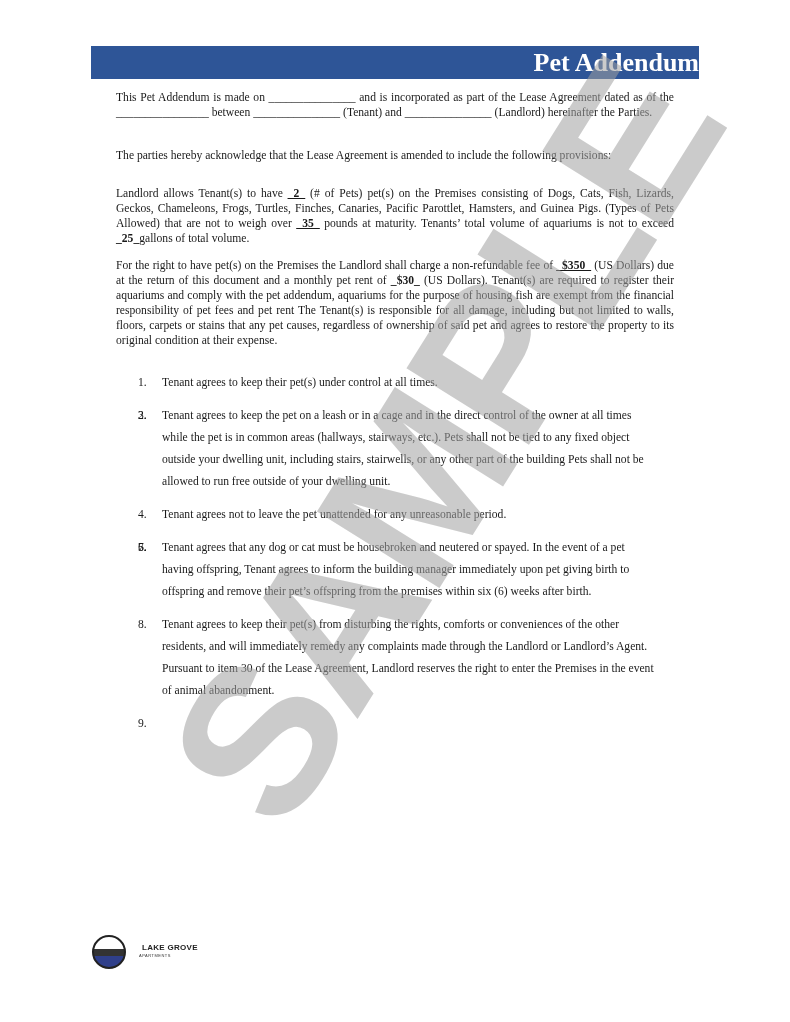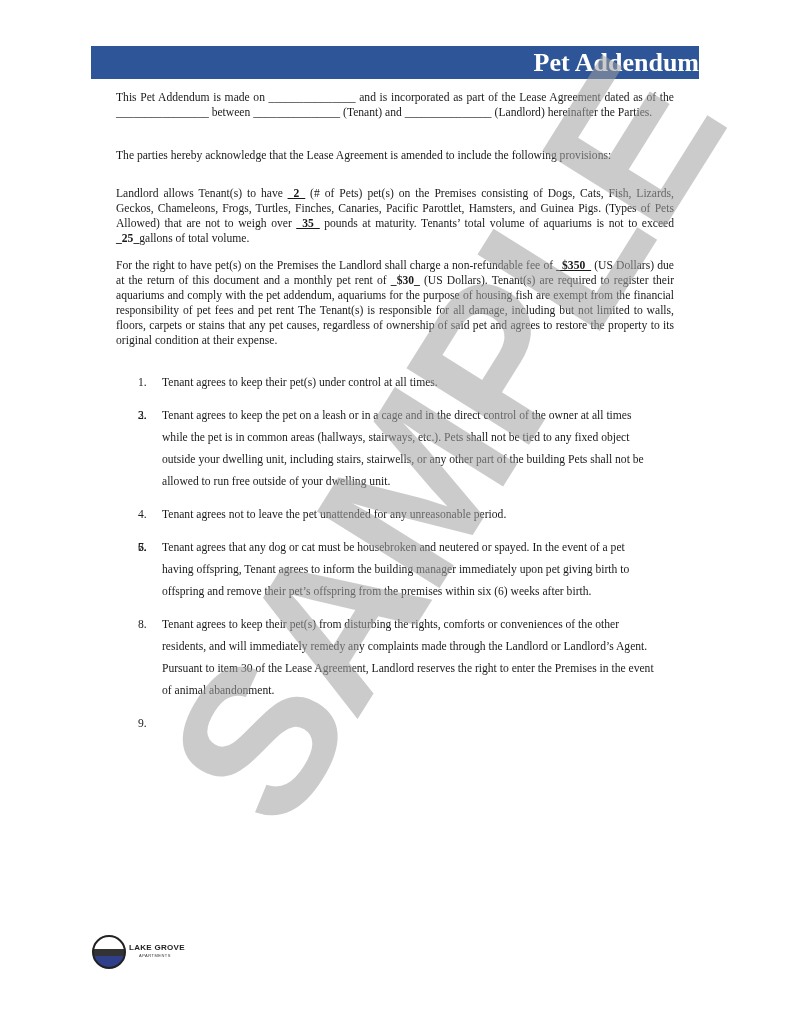--- a/index.html
+++ b/index.html
@@ -22,21 +22,21 @@
   .watermark { position: absolute; left: 60px; top: 420px; font-family: "Liberation Sans", sans-serif;
                font-size: 210px; font-weight: bold; color: rgba(160,160,160,0.55);
                transform: rotate(-58deg); transform-origin: left top; letter-spacing: -6px;
                pointer-events: none; white-space: nowrap; top: 735px; left: 120px;
                -webkit-text-stroke: 0; }
   .logo { position: absolute; left: 92px; top: 935px; display: flex; align-items: center; }
   .logo-circle { width: 34px; height: 34px; border-radius: 50%; border: 2px solid #222;
                  background: linear-gradient(#ffffff 0%, #ffffff 40%, #333 40%, #333 62%, #2f3f8a 62%, #2f3f8a 100%);
                  box-sizing: border-box; }
   .logo-text { margin-left: 3px; font-family: "Liberation Sans", sans-serif; line-height: 8px; }
-  .logo-name { font-size: 8px; font-weight: bold; color: #222; letter-spacing: 0.3px; }
+  .logo-name { font-size: 8px; font-weight: bold; color: #222; letter-spacing: 0.3px; margin-left: 13px; }
   .logo-sub { font-size: 4px; color: #333; padding-left: 10px; letter-spacing: 0.5px; }
 </style>
 </head>
 <body>
 
 <div class="title-bar">Pet Addendum</div>
 
 <div class="para p1">
   <span>This Pet Addendum is made on </span><span>_______________</span><span> and is incorporated as part of the Lease Agreement dated as of the </span><span>________________</span><span> between </span><span>_______________</span><span> (Tenant) and </span><span>_______________</span><span> (Landlord) hereinafter the Parties.</span>
 </div>

